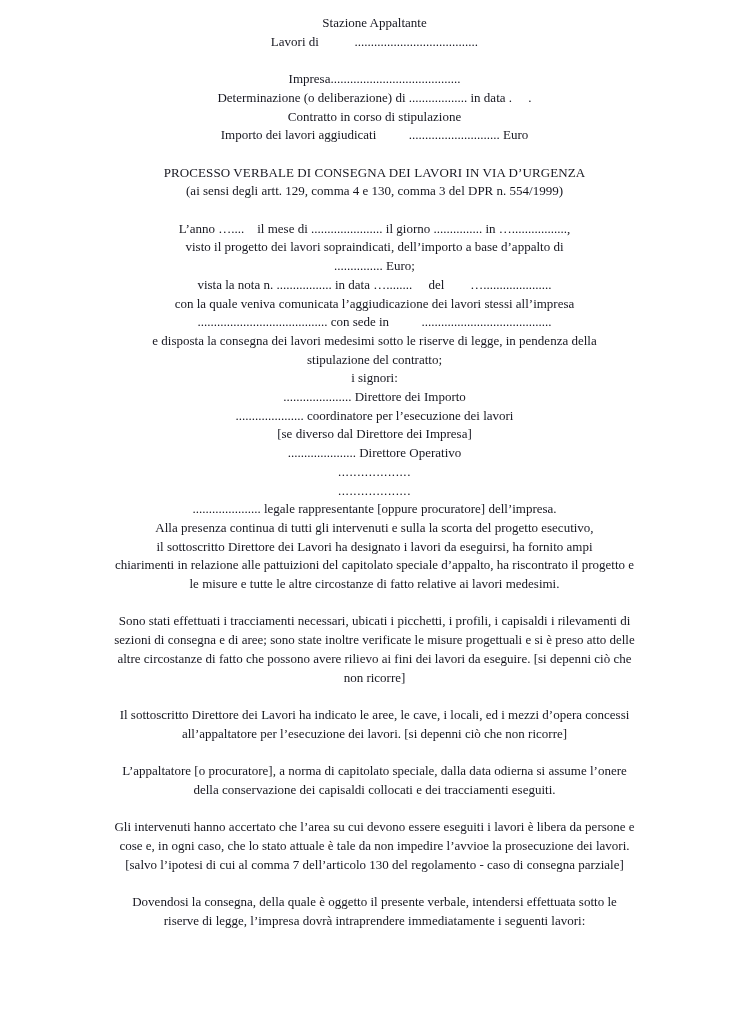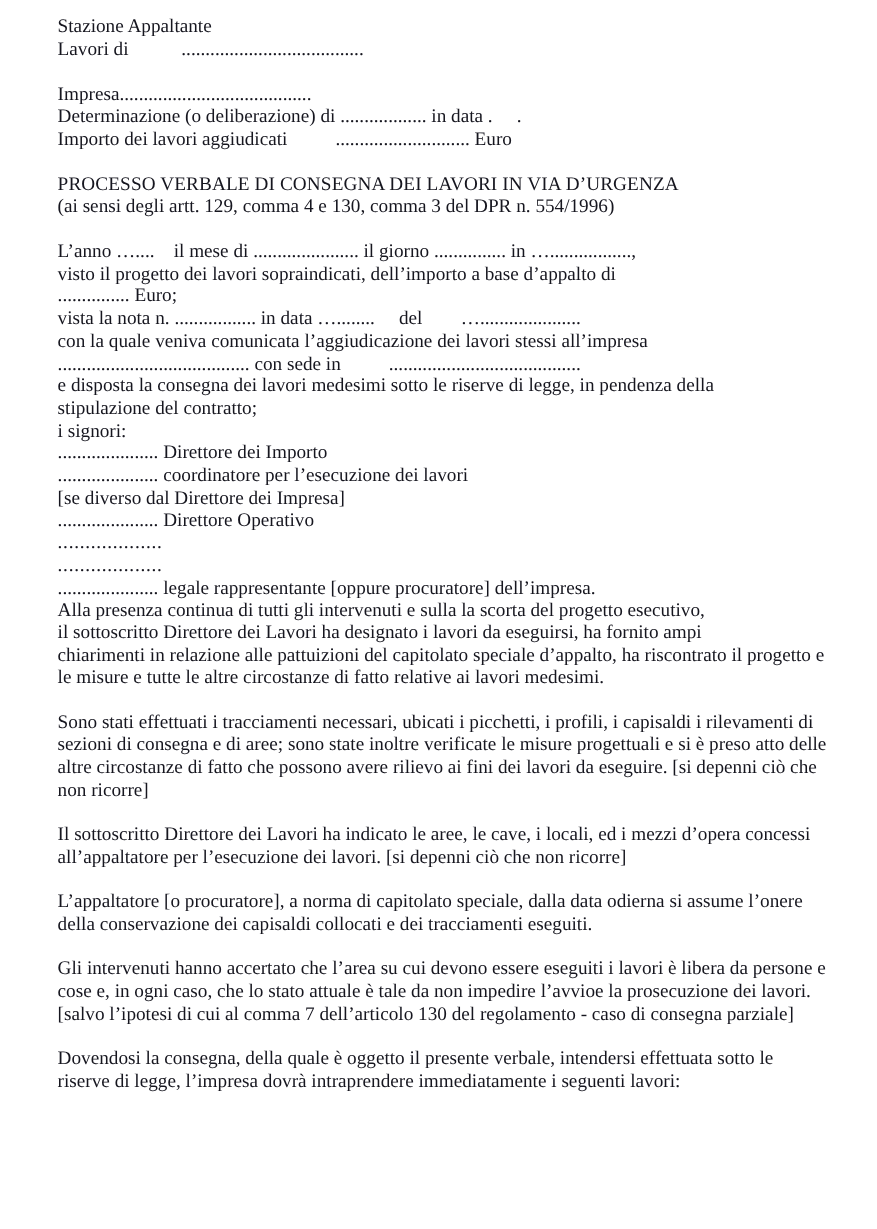--- a/index.html
+++ b/index.html
@@ -17,22 +17,23 @@
   .page {
     position: relative;
     width: 731px;
     height: 1024px;
     box-sizing: border-box;
     padding: 14px 30px 0 48px;
     background: #ffffff;
     overflow: hidden;
   }
   .doc {
-    font-size: 16px;
+    font-size: 13px;
     line-height: 18.7px;
+    text-align: center;
   }
   .ln {
     white-space: pre;
     min-height: 18.7px;
   }
   .spacer {
     height: 18.7px;
   }
   .title {
     white-space: pre;
@@ -55,28 +56,29 @@
     <section>
       <div class="ln">Stazione Appaltante</div>
       <div class="ln">Lavori di           ......................................</div>
     </section>
 
     <div class="spacer"></div>
 
     <section>
       <div class="ln">Impresa........................................</div>
       <div class="ln">Determinazione (o deliberazione) di .................. in data .     .</div>
+      <div class="ln">Contratto in corso di stipulazione</div>
       <div class="ln">Importo dei lavori aggiudicati          ............................ Euro</div>
     </section>
 
     <div class="spacer"></div>
 
     <section>
       <div class="ln title">PROCESSO VERBALE DI CONSEGNA DEI LAVORI IN VIA D’URGENZA</div>
-      <div class="ln subtitle">(ai sensi degli artt. 129, comma 4 e 130, comma 3 del DPR n. 554/1996)</div>
+      <div class="ln subtitle">(ai sensi degli artt. 129, comma 4 e 130, comma 3 del DPR n. 554/1999)</div>
     </section>
 
     <div class="spacer"></div>
 
     <section>
       <div class="ln">L’anno …....    il mese di ...................... il giorno ............... in ….................,</div>
       <div class="ln">visto il progetto dei lavori sopraindicati, dell’importo a base d’appalto di</div>
       <div class="ln">............... Euro;</div>
       <div class="ln">vista la nota n. ................. in data …........     del        ….....................</div>
       <div class="ln">con la quale veniva comunicata l’aggiudicazione dei lavori stessi all’impresa</div>

